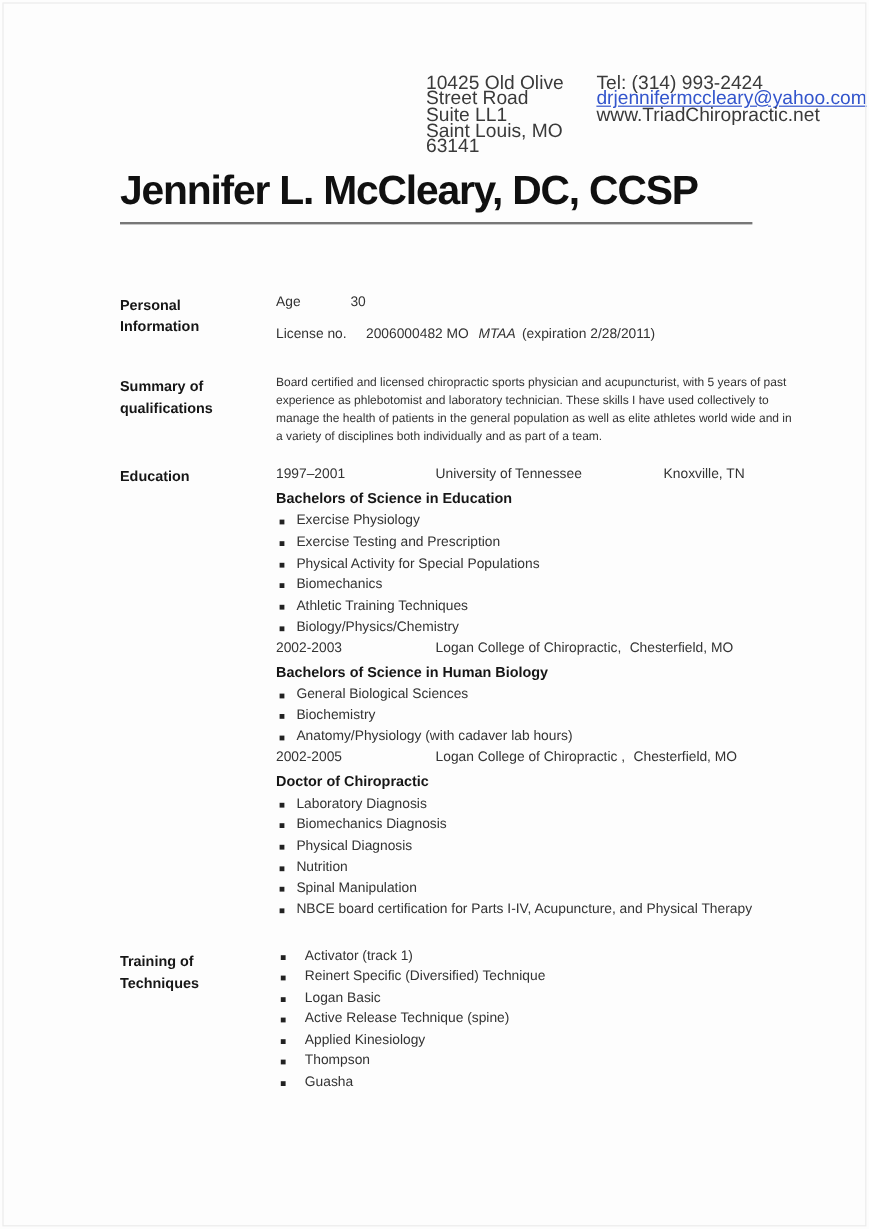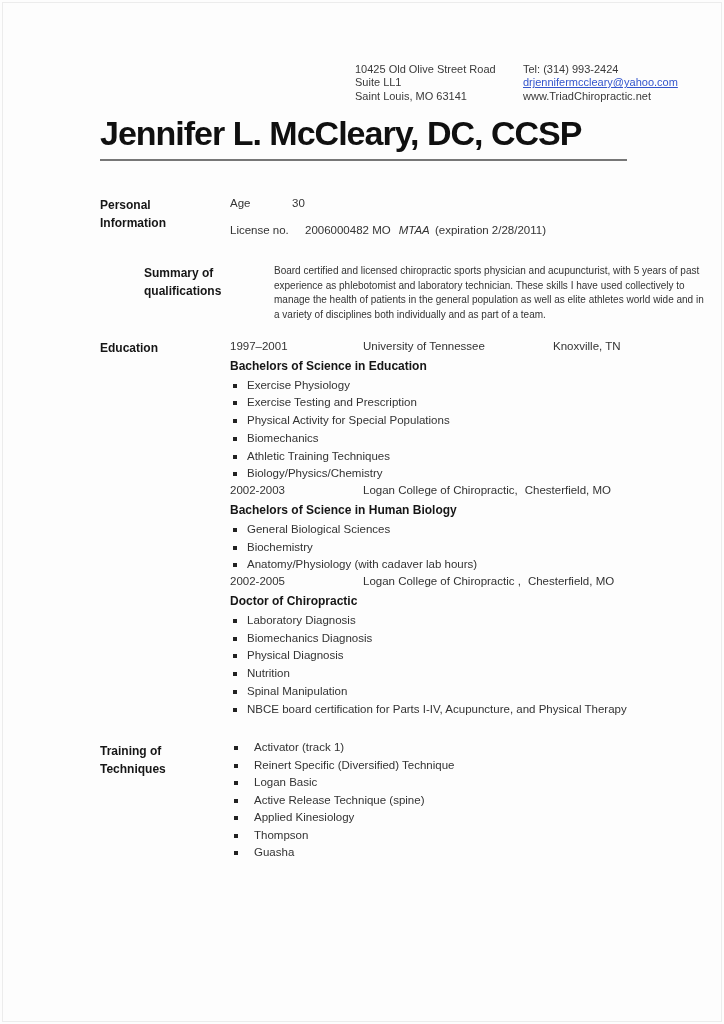--- a/index.html
+++ b/index.html
@@ -15,24 +15,23 @@
     position: absolute; inset: 2px;
     border: 1px solid #ececec;
     pointer-events: none;
   }
   .doc { padding: 63px 60px 0 100px; }
 
   
   .contact-block {
     margin-left: 255px;
     display: flex;
-    font-size: 11px;
+    font-size: 16px;
     line-height: 13.3px;
     color: #3a3a3a;
-    gap: 26px;
   }
   .addr-col { width: 142px; flex-shrink: 0; }
   .email-link {
     color: var(--link_blue, #3355cc);
     text-decoration: underline;
     cursor: pointer;
   }
 
   
   .name {
@@ -54,30 +53,30 @@
   .label {
     width: 130px; flex-shrink: 0;
     font-weight: bold;
     font-size: 12px;
     line-height: 18px;
     color: #161616;
   }
   .content { flex: 1; font-size: 11.5px; line-height: 14px; }
 
   
-  .section-personal { margin-top: 35px; }
+  .section-personal { margin-top: 58px; }
   .kv { display: flex; }
   .kv-age { margin-bottom: 13px; }
   .k-age { width: 62px; flex-shrink: 0; }
   .k-lic { width: 75px; flex-shrink: 0; }
   .lic-cert { font-style: italic; margin: 0 2px 0 6px; }
   .lic-num { margin-right: 2px; }
 
   
-  .section-summary { margin-top: 27px; margin-left: 44px; }
+  .section-summary { margin-top: 27px; }
   .summary-text {
     margin: 0; width: 432px;
     font-size: 10px; line-height: 14.7px;
   }
 
   
   .section-education { margin-top: 16px; }
   .edu-head { display: flex; }
   .period { width: 133px; flex-shrink: 0; }
   .school-wide { width: 190px; flex-shrink: 0; }

